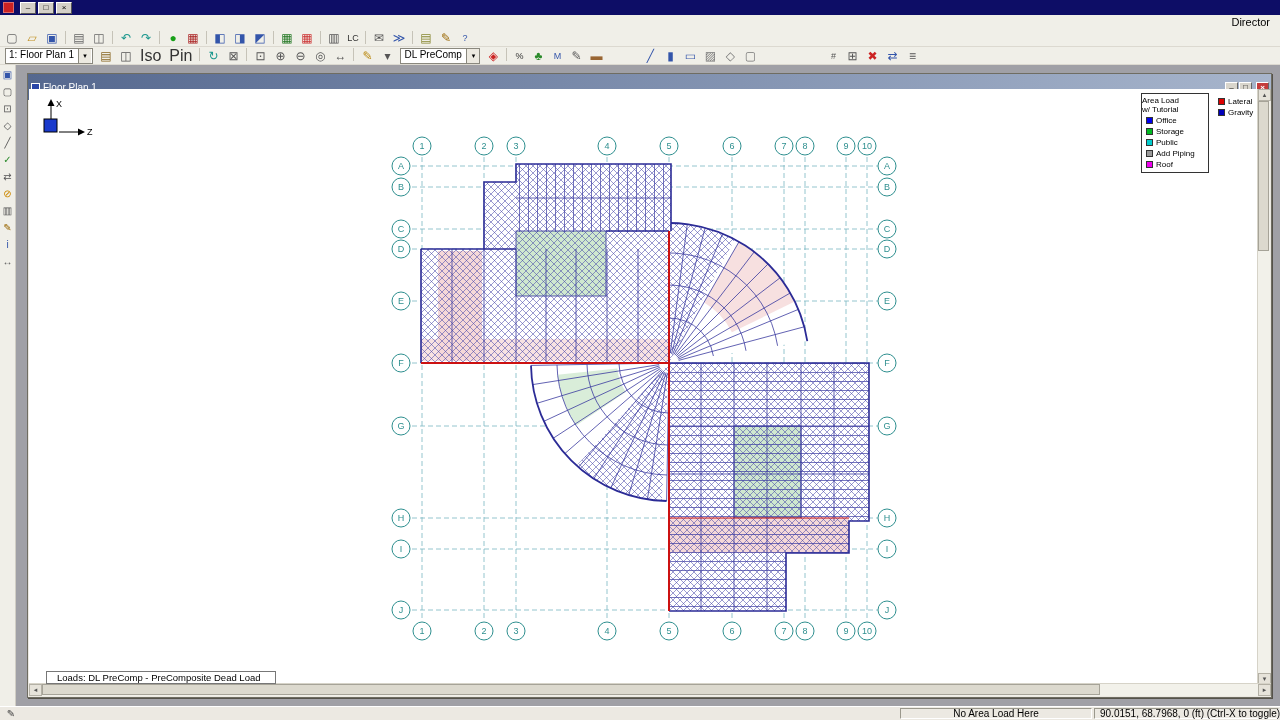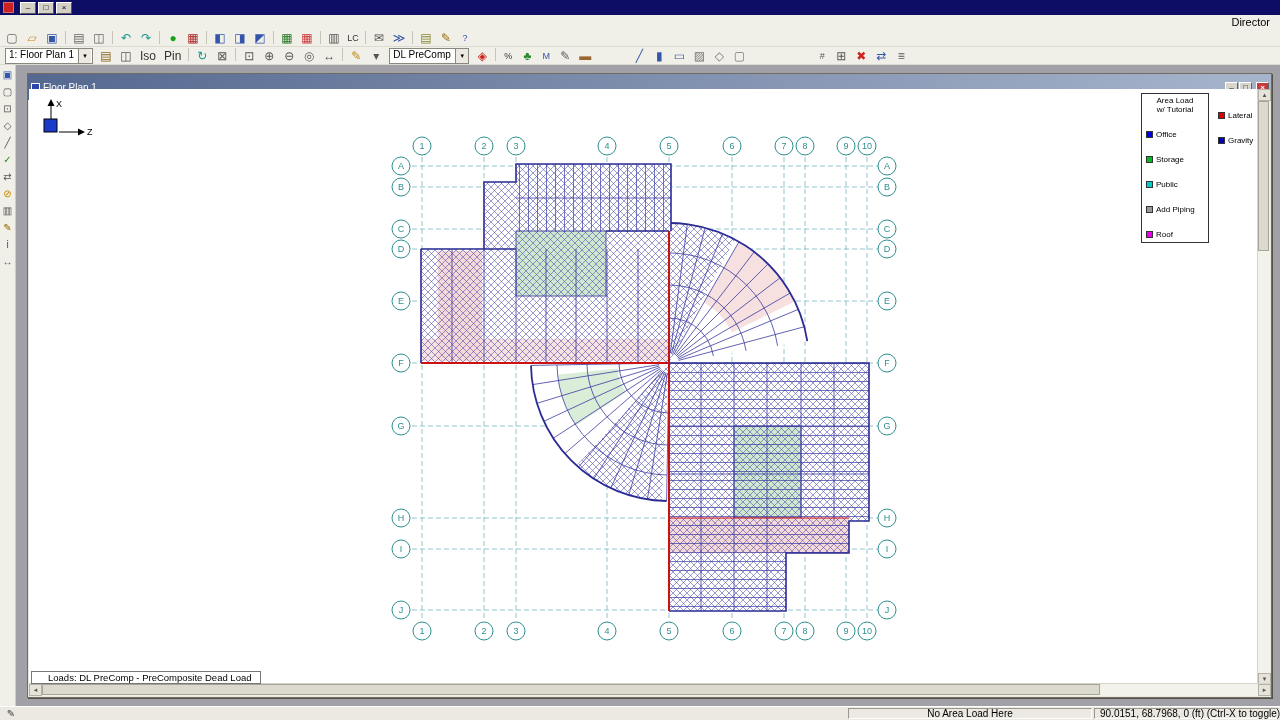--- a/index.html
+++ b/index.html
@@ -18,21 +18,21 @@
 .menu-right{margin-left:auto;padding:0 10px;cursor:pointer}
 
 
 .toolbar{position:absolute;left:0;right:0;background:#f0efe8;display:flex;align-items:center;padding-left:2px;border-bottom:1px solid #dcd9d0}
 #tb1{top:29px;height:18px}
 #tb2{top:47px;height:18px}
 .tb-btn{width:18px;height:16px;display:inline-flex;align-items:center;justify-content:center;font-size:12px;margin:0 1px;cursor:pointer;flex:none}
 .tb-btn.txt{font-size:9px;font-weight:normal;width:auto;min-width:16px;padding:0 2px}
 .tb-sep{width:1px;height:13px;background:#c6c3b8;margin:0 3px;flex:none}
 .tb-gap{flex:none}
-.flat-label{padding:0 4px;color:#333;font-size:12px;cursor:pointer}
+.flat-label{padding:0 4px;color:#333;font-size:16px;cursor:pointer}
 .dropdown{height:16px;background:#fff;border:1px solid #8a887e;display:inline-flex;align-items:flex-start;font-size:10px;padding-left:3px;margin:0 3px;cursor:pointer;flex:none}
 .dd-text{white-space:nowrap;overflow:hidden}
 .dd-arrow{width:13px;height:14px;background:#ece9e0;border-left:1px solid #8a887e;margin-left:4px;display:flex;align-items:center;justify-content:center;font-size:7px;flex:none}
 #floor-dd{width:88px}
 #load-dd{width:80px}
 
 
 .side-toolbar{position:absolute;left:0;top:65px;bottom:14px;width:16px;background:#f0efe8;border-right:1px solid #d0cdc4;display:flex;flex-direction:column;align-items:center;padding-top:2px}
 .side-btn{width:15px;height:15px;display:flex;align-items:center;justify-content:center;font-size:10px;margin-bottom:2px;cursor:pointer}
 
@@ -51,34 +51,34 @@
 .vscroll{position:absolute;right:1px;top:15px;width:13px;height:596px;background:#f2f1ea;display:flex;flex-direction:column;border-left:1px solid #d6d3c8}
 .hscroll{position:absolute;left:1px;bottom:1px;width:1242px;height:13px;background:#f2f1ea;display:flex;border-top:1px solid #d6d3c8}
 .scroll-arrow{width:13px;height:12px;background:#e6e3da;border:1px solid #b4b1a6;font-size:7px;display:flex;align-items:center;justify-content:center;color:#555;flex:none;cursor:pointer}
 .hthumb{height:11px;margin-top:0px;background:#dcd9ce;border:1px solid #a6a398;width:1058px;flex:none;cursor:pointer}
 .hspring{flex:1}
 .vthumb{width:11px;margin-left:0px;background:#dcd9ce;border:1px solid #a6a398;height:150px;flex:none;cursor:pointer}
 .vspring{flex:1}
 
 
 .legend{position:absolute;left:1112px;top:4px;width:68px;border:1px solid #333;background:#fff;font-size:8px;padding:2px 0 3px;z-index:5}
-.lg-title{text-align:center;line-height:9px}
-.lg-row{display:flex;align-items:center;padding:0 4px;margin-top:16px}
+.lg-title{line-height:9px}
+.lg-row{display:flex;align-items:center;padding:0 4px;margin-top:2px}
 .lg-swatch{width:7px;height:7px;border:1px solid #333;margin-right:3px;flex:none}
 .dir-legend{position:absolute;left:1185px;top:6px;width:48px;font-size:8px;z-index:5}
 
 
-.loads-box{position:absolute;left:2px;bottom:1px;width:230px;height:13px;border:1px solid #777;background:#fff;font-size:9.5px;line-height:11px;padding-left:16px;z-index:5;white-space:nowrap}
+.loads-box{position:absolute;left:17px;bottom:1px;width:230px;height:13px;border:1px solid #777;background:#fff;font-size:9.5px;line-height:11px;padding-left:10px;z-index:5;white-space:nowrap}
 
 
 .statusbar{position:absolute;left:0;right:0;bottom:0;height:14px;background:#ece9e2;border-top:1px solid #fff;display:flex;align-items:stretch;font-size:10px}
 .sb-icon{width:22px;display:flex;align-items:center;justify-content:center;font-size:10px;color:#444}
 .sb-spring{flex:1}
 .sb-panel{border:1px solid;border-color:#9a988c #fff #fff #9a988c;margin:1px 1px;display:flex;align-items:center;padding:0 5px;white-space:nowrap}
-.sb-hint{width:244px;justify-content:center}
+.sb-hint{width:192px;justify-content:center}
 .sb-coords{width:185px}
 
 
 .gdash{stroke:#79b6c2;stroke-width:0.8;stroke-dasharray:5 3}
 text{font-family:"Liberation Sans",sans-serif}
 </style>
 </head>
 <body>
 
 <div class="titlebar">

